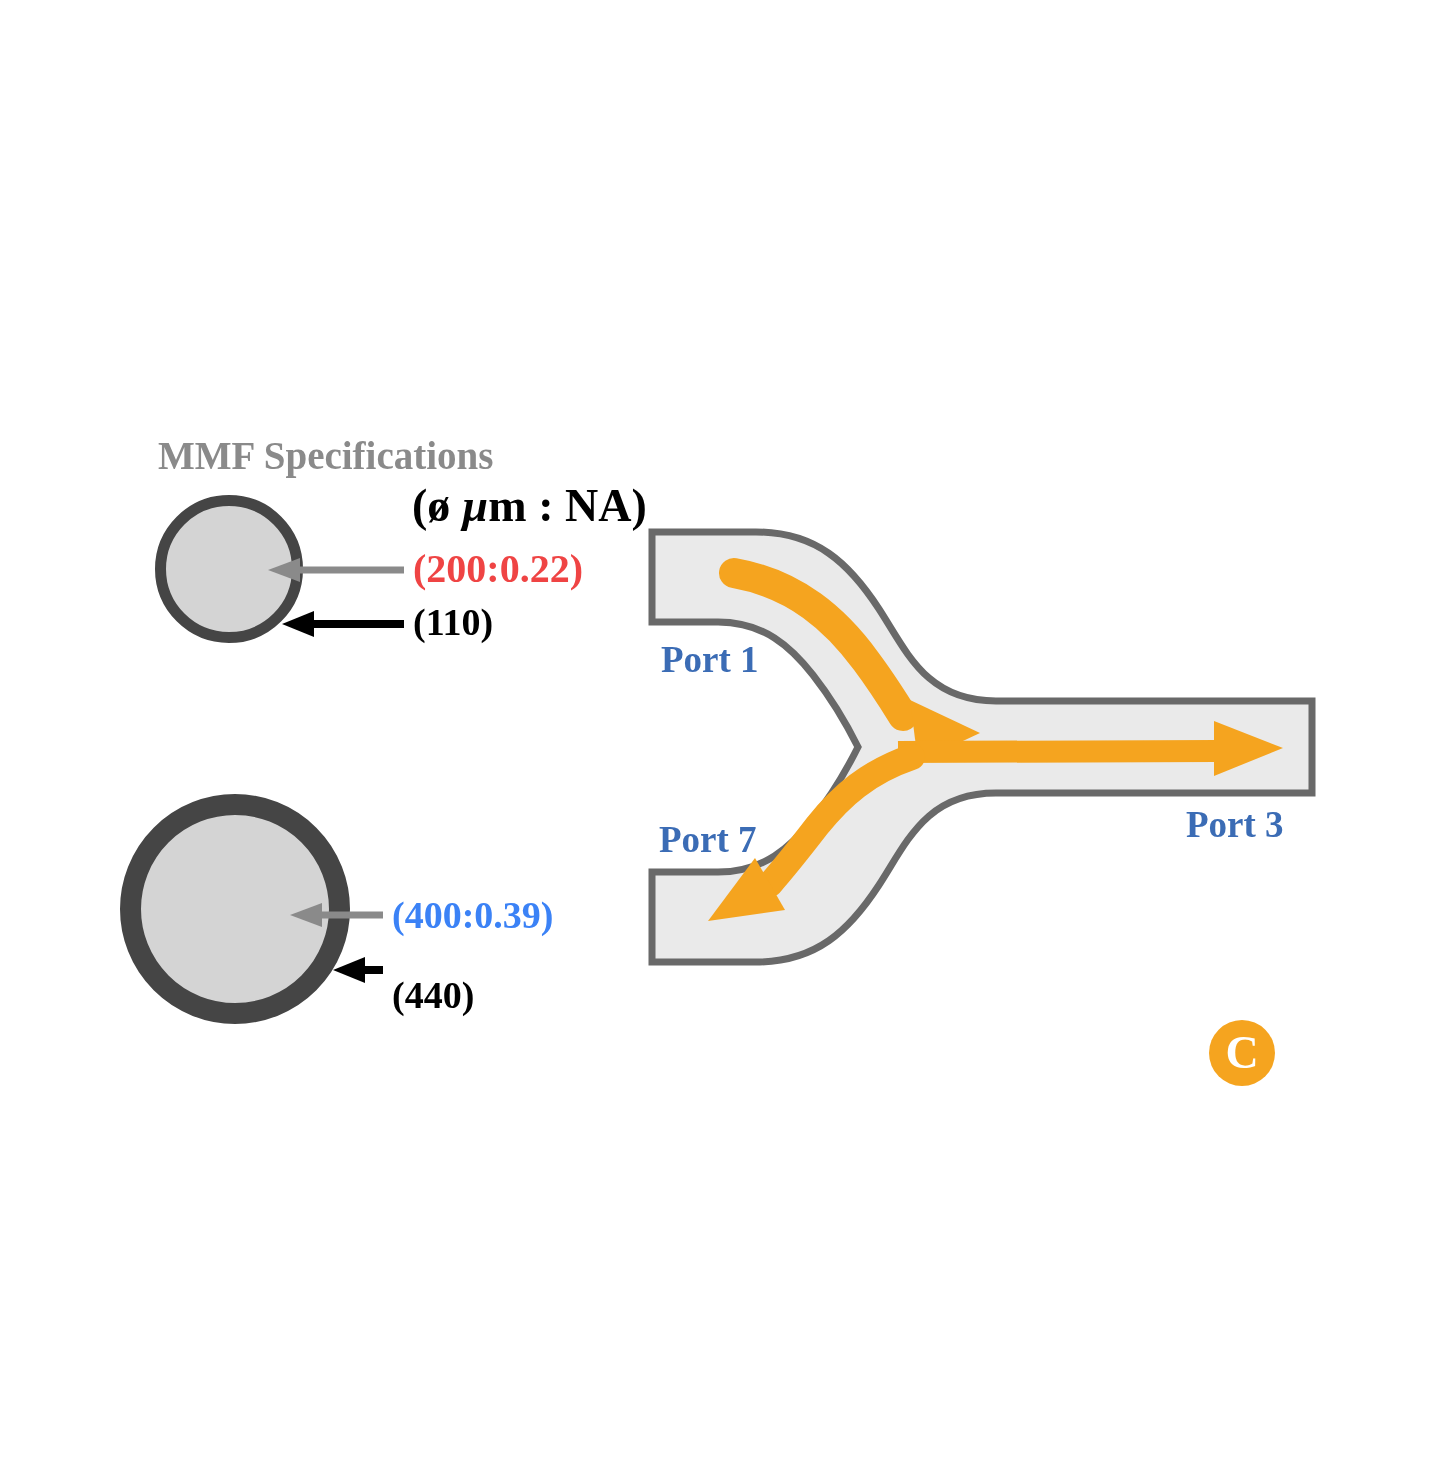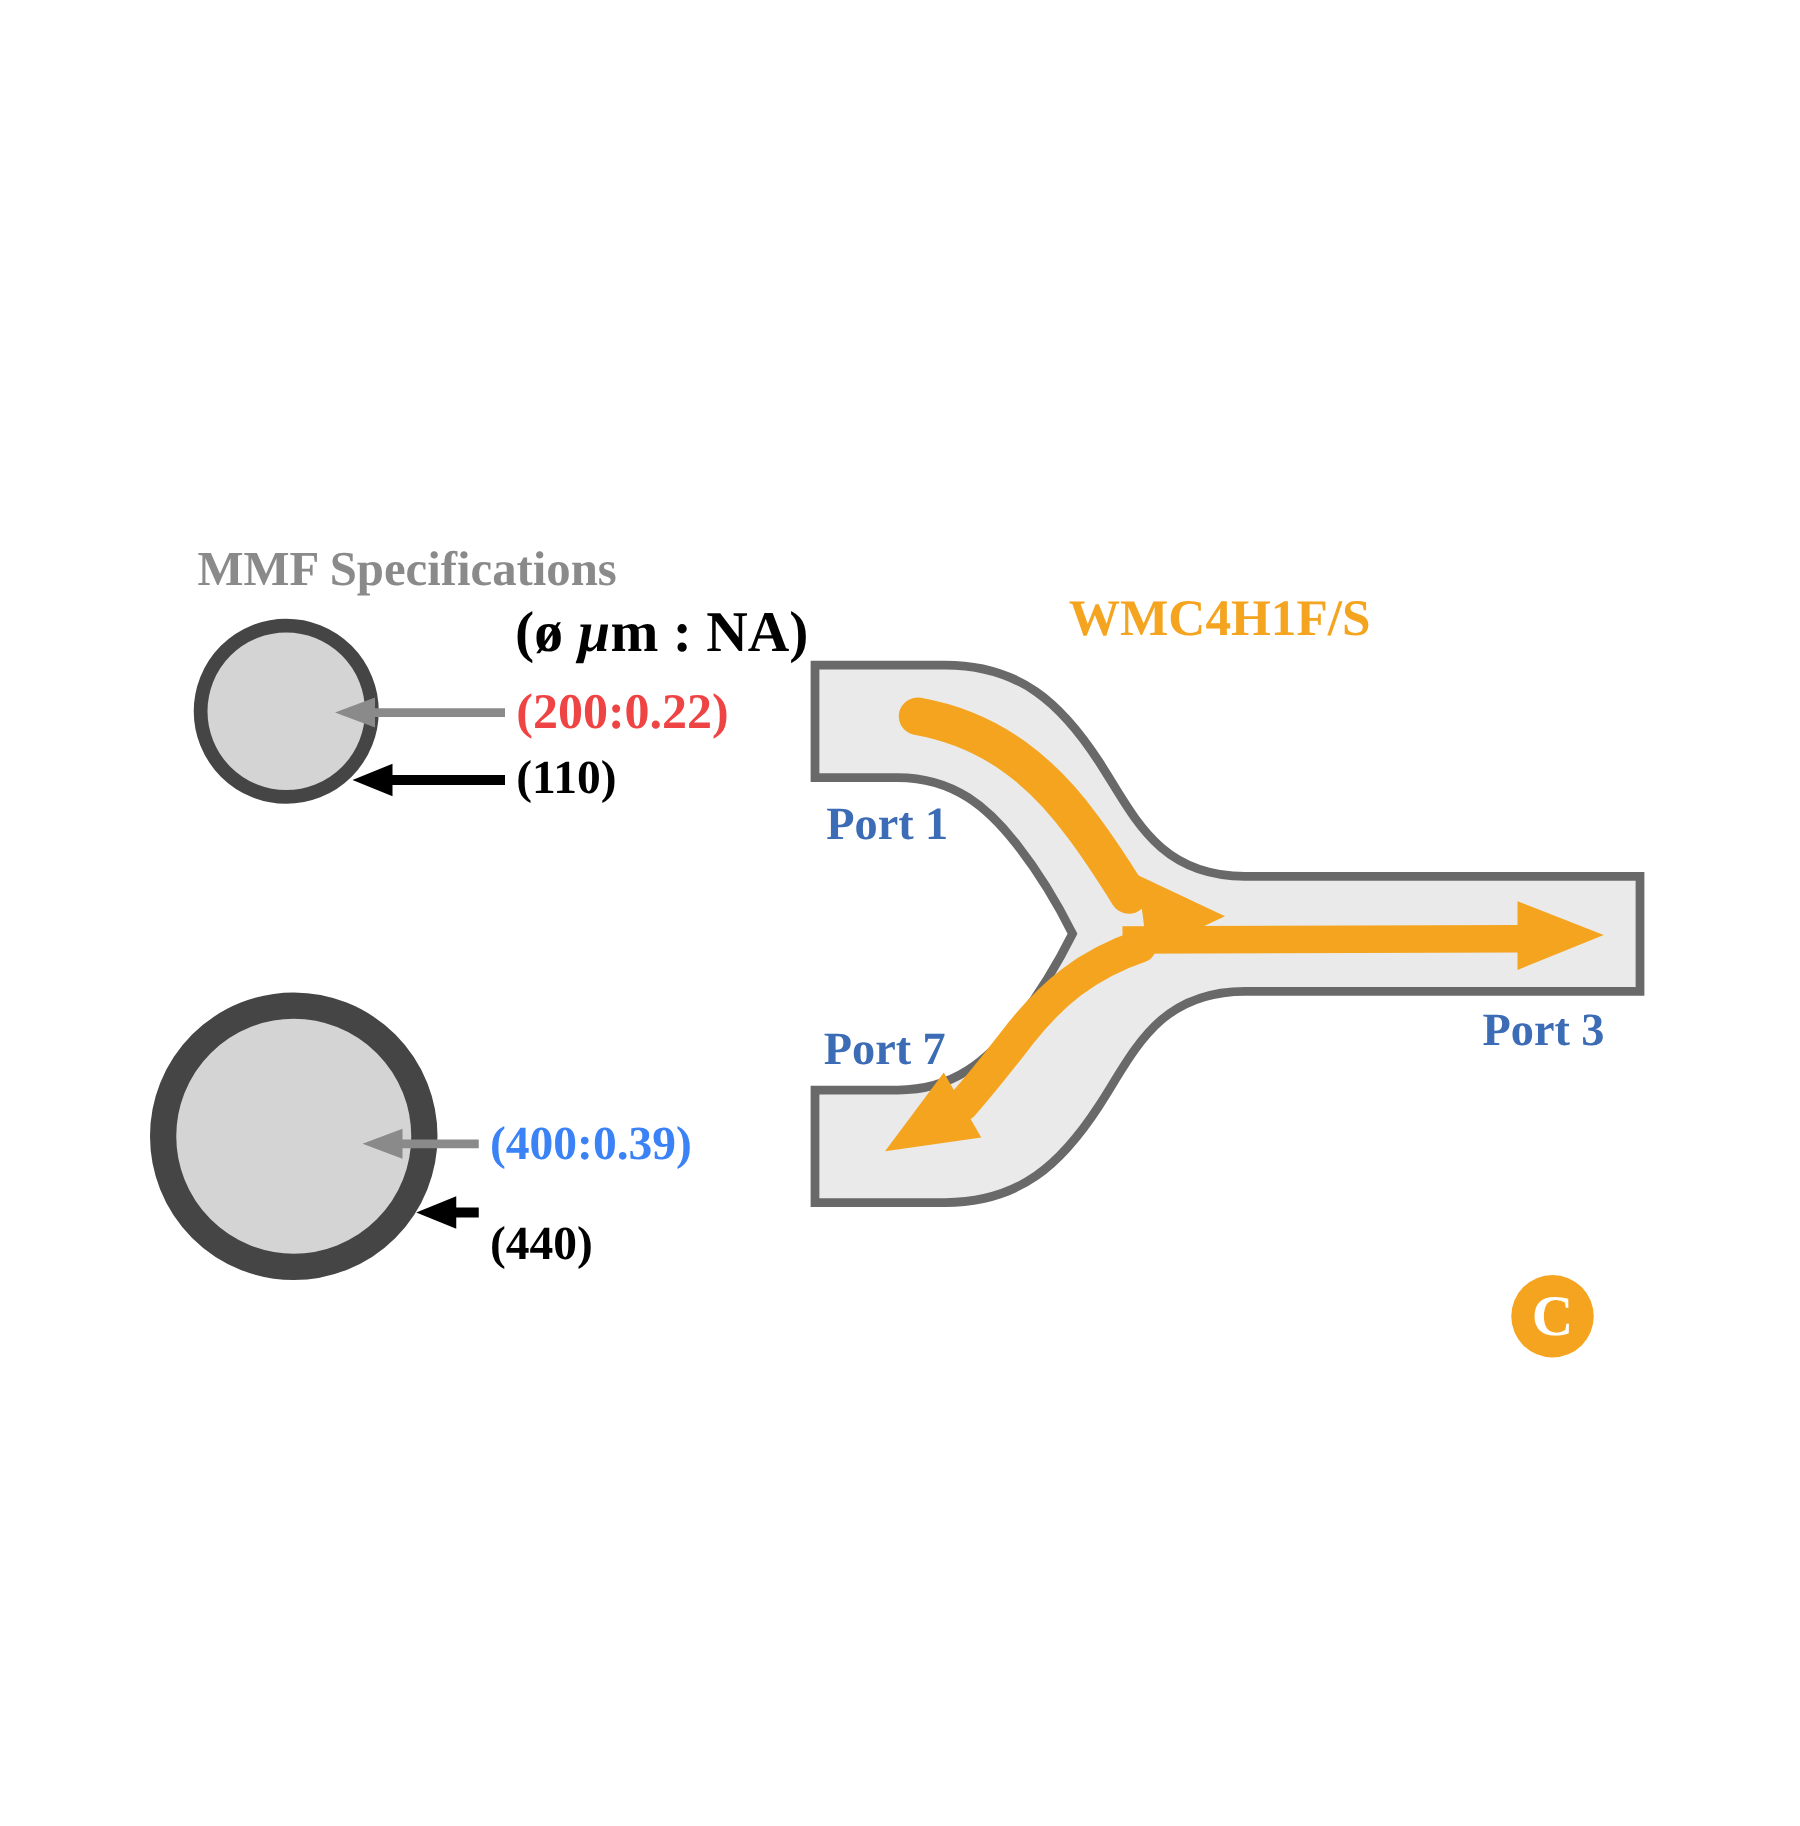--- a/index.html
+++ b/index.html
@@ -101,20 +101,19 @@
   <div class="label title-gray">MMF Specifications</div>
 
   <div class="label spec-header"><span>(ø </span><span class="mu">µ</span><span>m : NA)</span></div>
 
   <div class="label core1">(200:0.22)</div>
   <div class="label clad1">(110)</div>
 
   <div class="label core2">(400:0.39)</div>
   <div class="label clad2">(440)</div>
 
-  <div class="label model">WMC4H1F/S</div>
 
   <div class="label port1">Port 1</div>
   <div class="label port2">Port 3</div>
   <div class="label port3">Port 7</div>
 
   <div class="label badge-letter">C</div>
 </div>
 
 </body></html>

